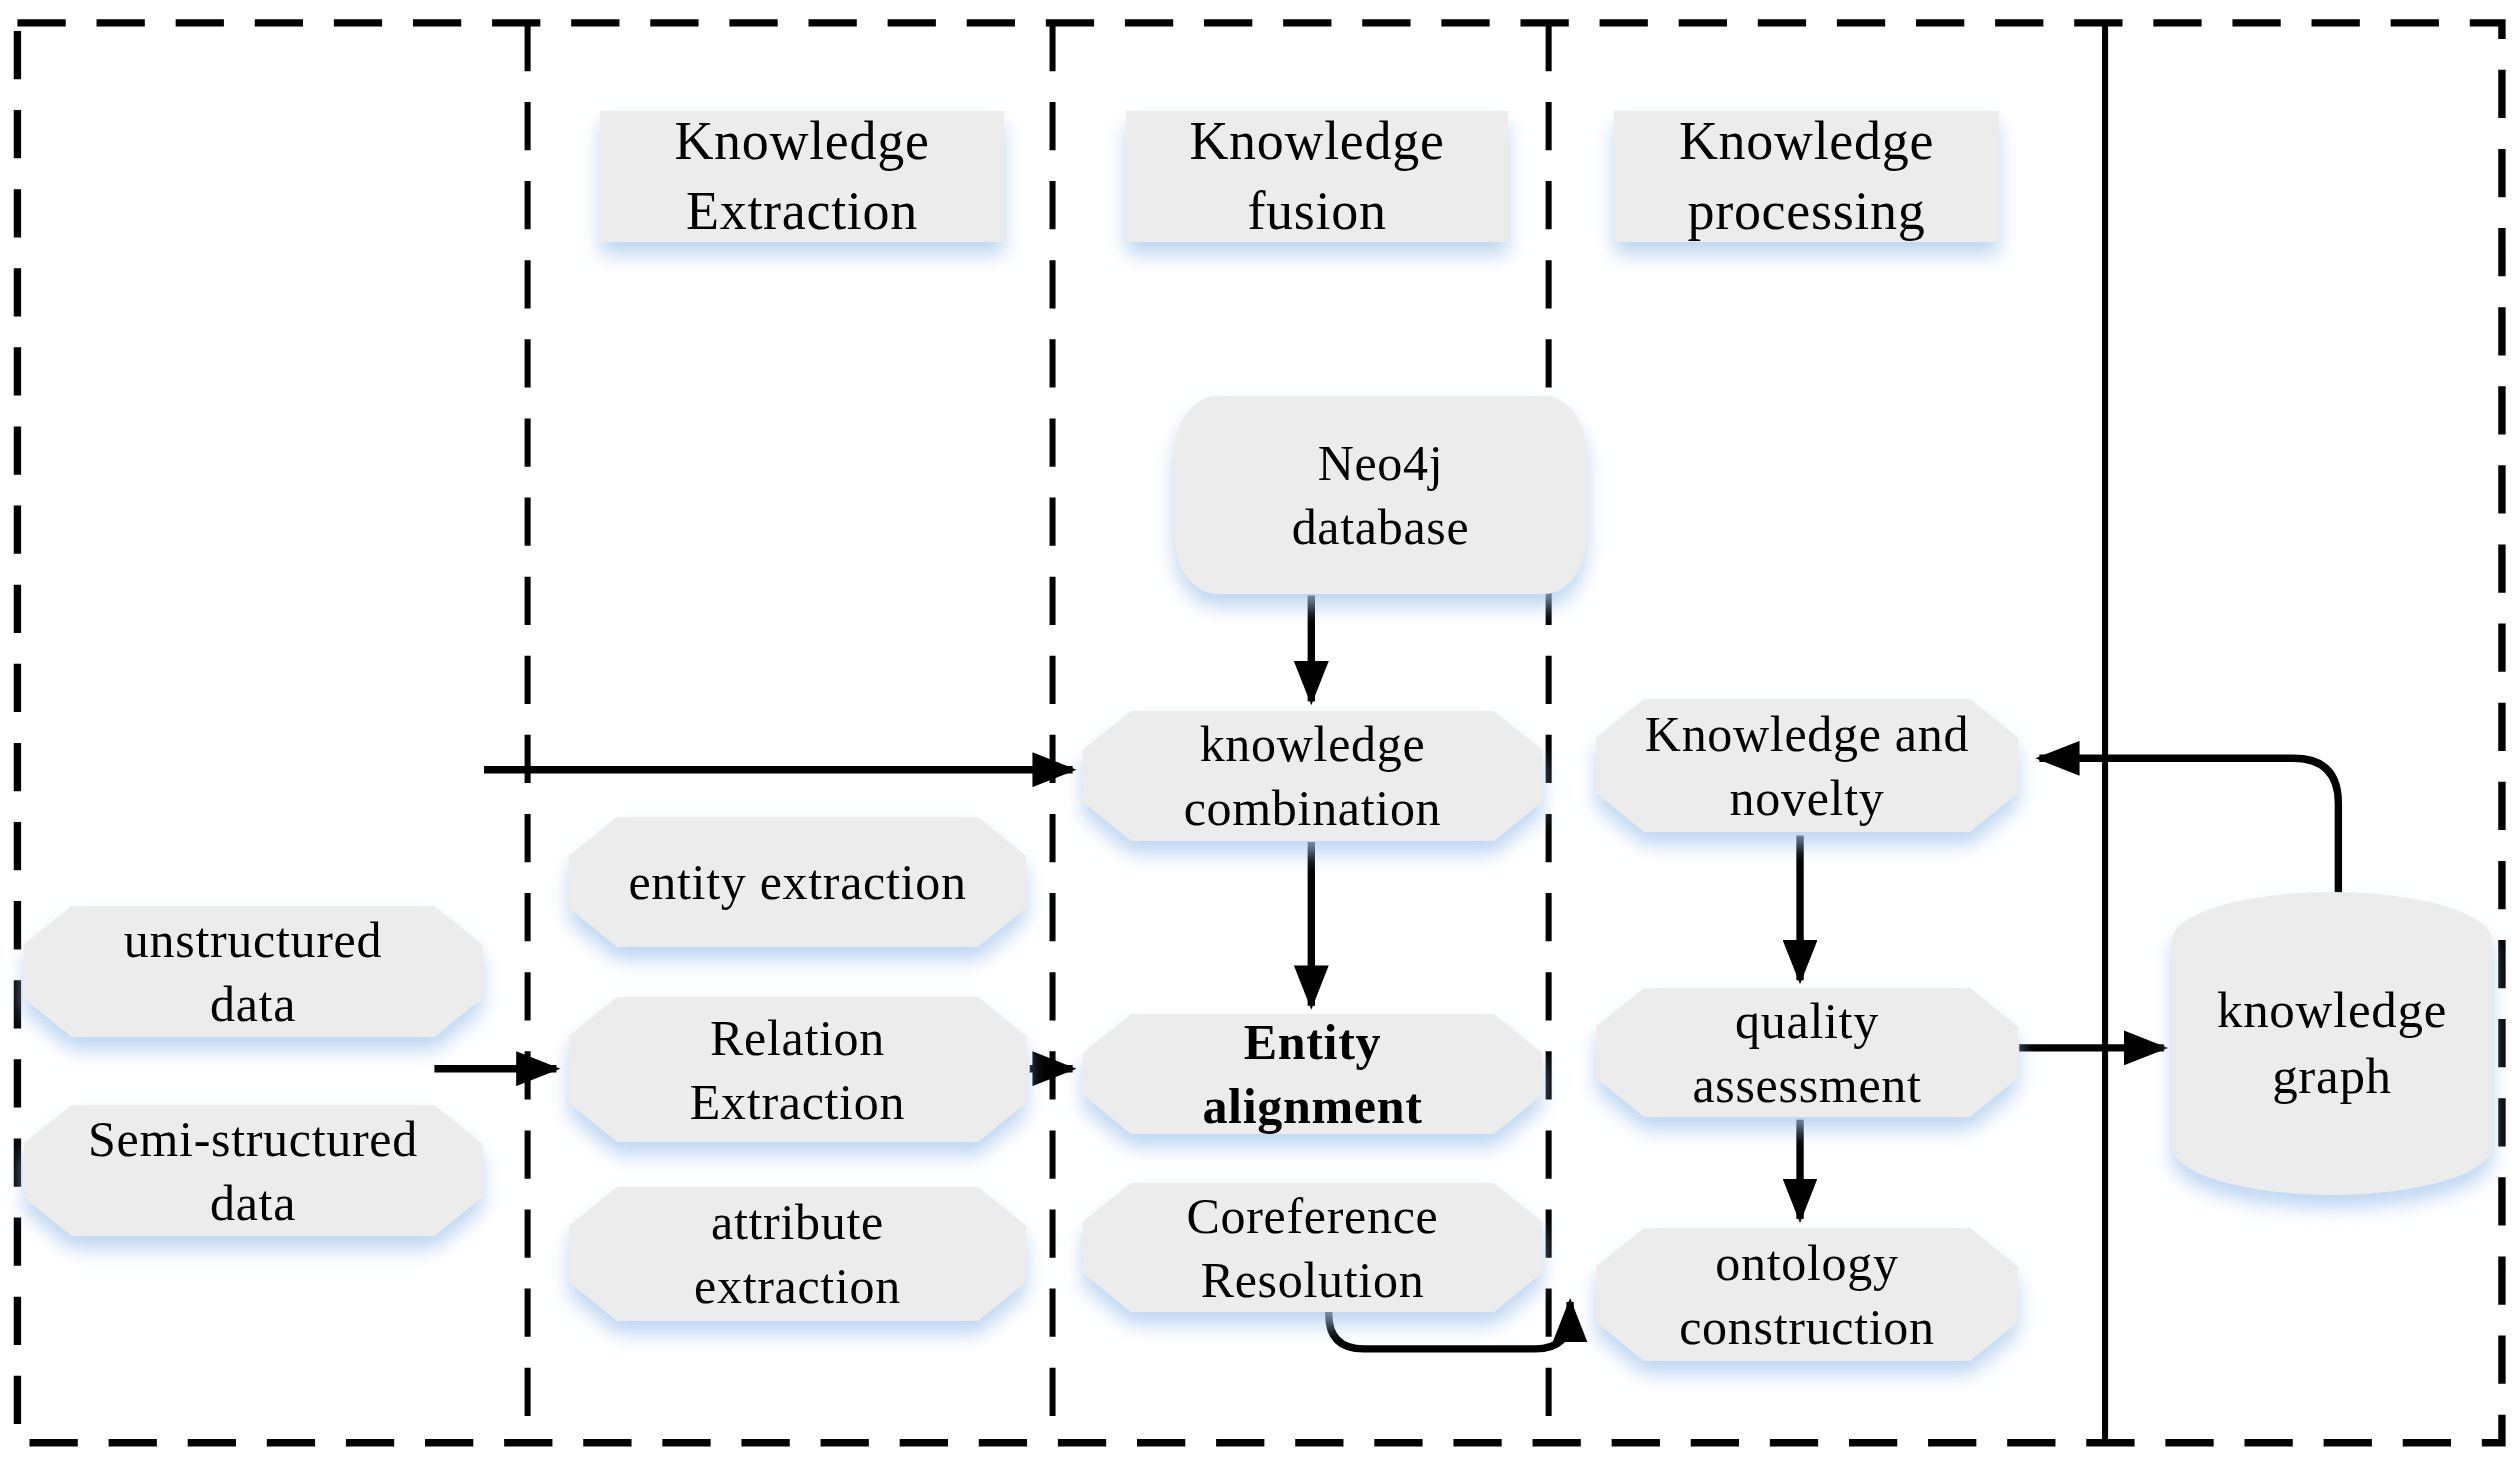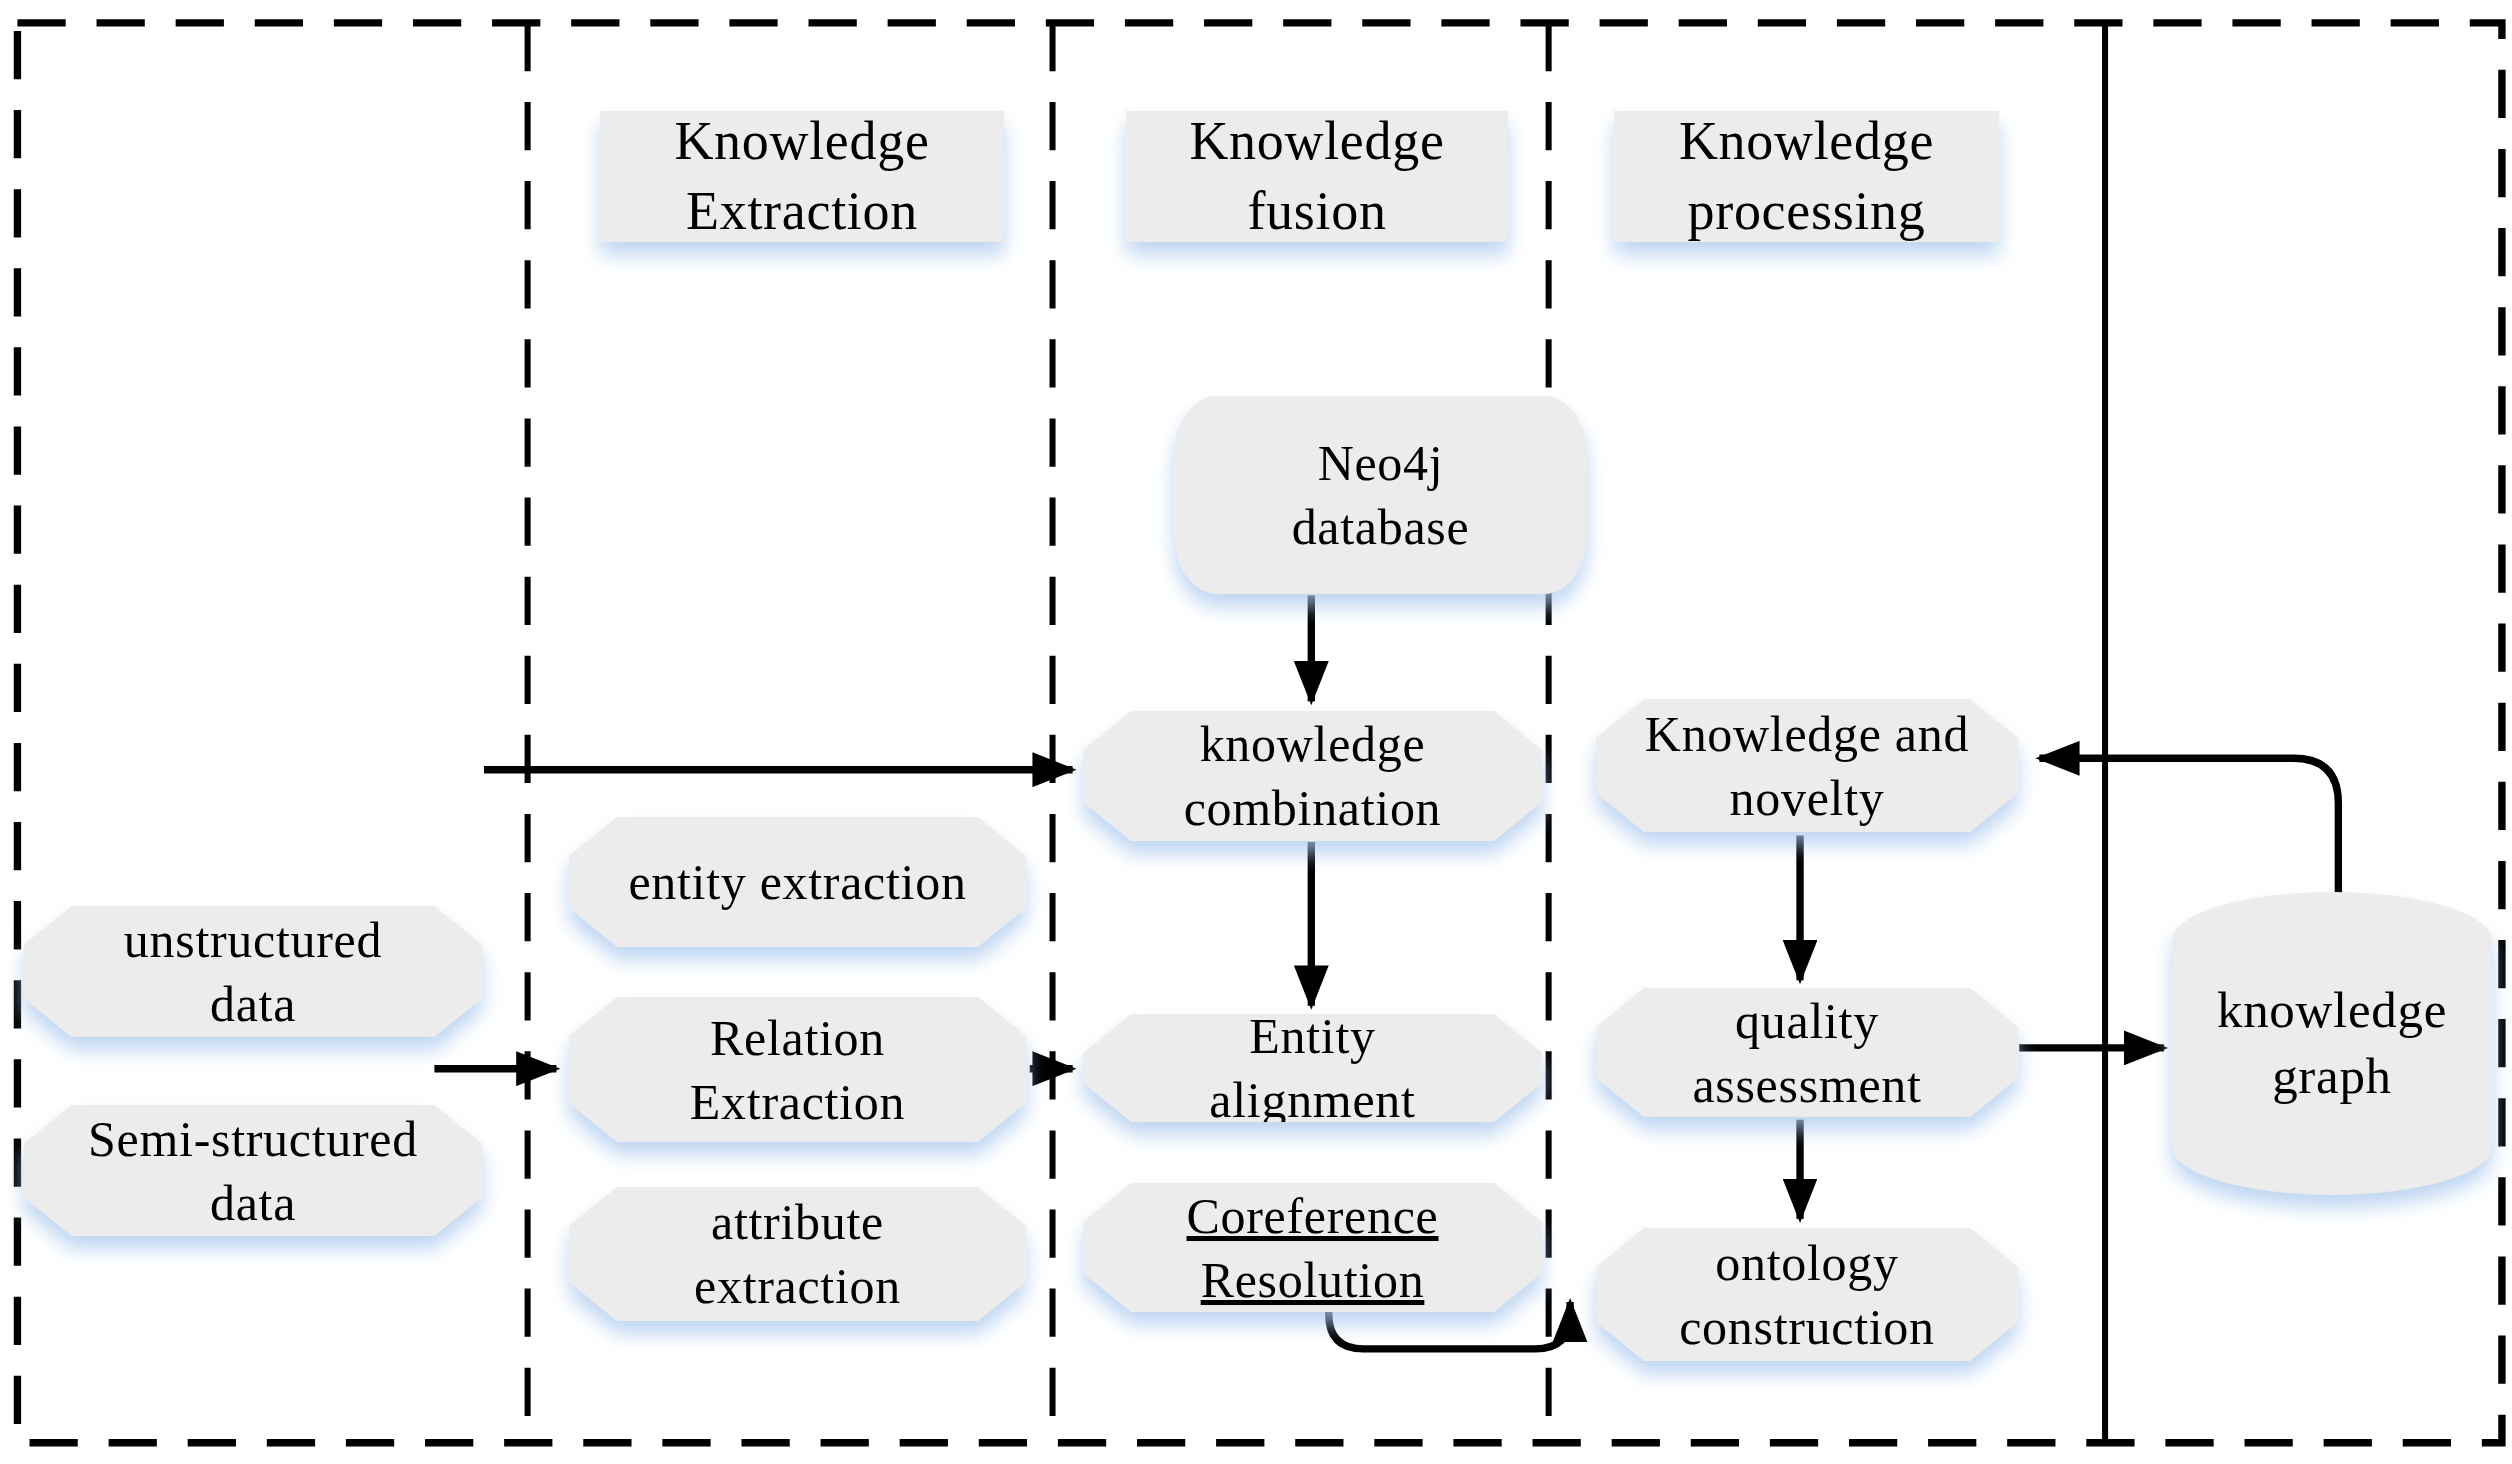--- a/index.html
+++ b/index.html
@@ -85,25 +85,25 @@
   </div>
 
   <div class="node round" style="left:1174px;top:396px;width:413px;height:198px;">
     <div class="node-in"><span class="label">Neo4j
 database</span></div>
   </div>
   <div class="node oct" style="left:1083px;top:711px;width:459px;height:130px;">
     <div class="node-in"><span class="label">knowledge
 combination</span></div>
   </div>
-  <div class="node oct" style="left:1083px;top:1014px;width:459px;height:108px;">
+  <div class="node oct" style="left:1083px;top:1014px;width:459px;height:120px;font-weight:bold;">
     <div class="node-in"><span class="label">Entity
 alignment</span></div>
   </div>
-  <div class="node oct" style="left:1083px;top:1183px;width:459px;height:129px;text-decoration:underline;">
+  <div class="node oct" style="left:1083px;top:1183px;width:459px;height:129px;">
     <div class="node-in"><span class="label">Coreference
 Resolution</span></div>
   </div>
 
   <div class="node oct" style="left:1596px;top:699px;width:422px;height:133px;">
     <div class="node-in"><span class="label">Knowledge and
 novelty</span></div>
   </div>
   <div class="node oct" style="left:1596px;top:988px;width:422px;height:129px;">
     <div class="node-in"><span class="label">quality

